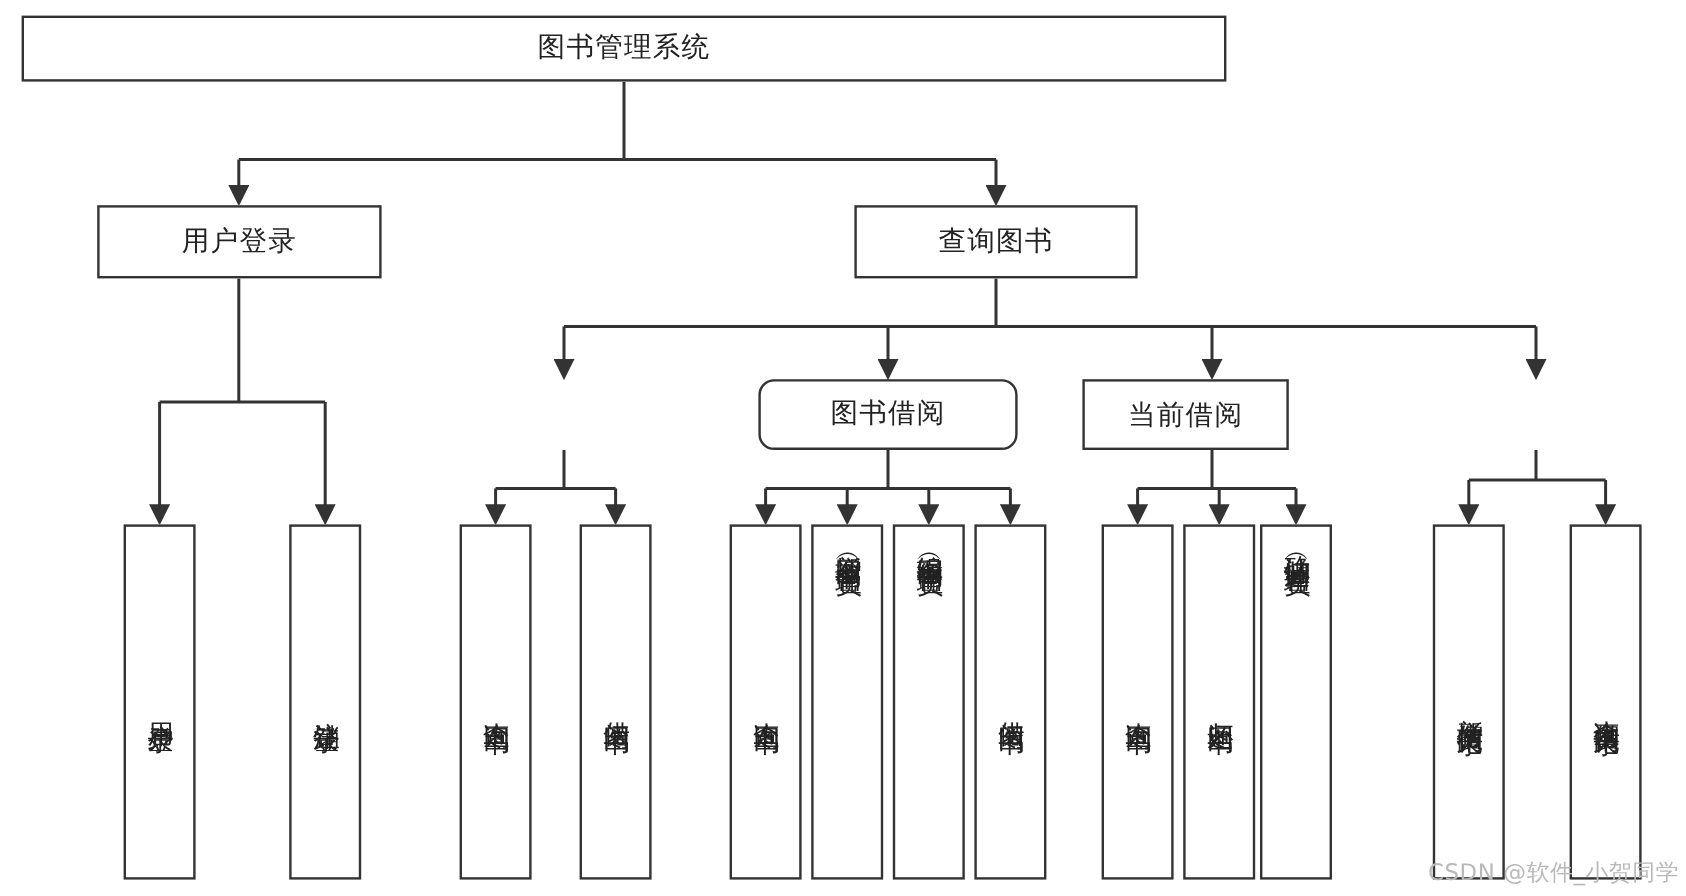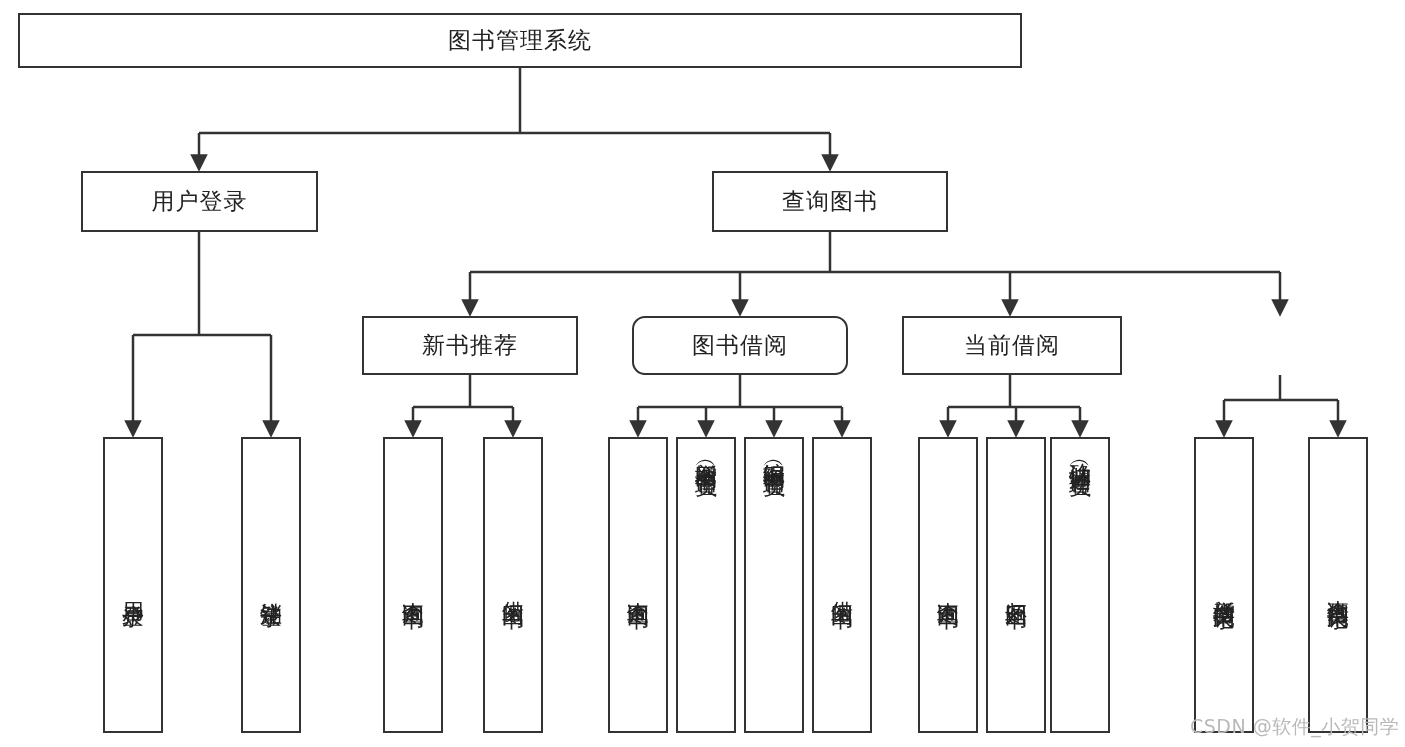--- a/index.html
+++ b/index.html
@@ -127,27 +127,24 @@
     <span>图书管理系统</span>
   </div>
 
   <div class="node h" style="left:81px; top:171px; width:237px; height:61px;">
     <span>用户登录</span>
   </div>
   <div class="node h" style="left:712px; top:171px; width:236px; height:61px;">
     <span>查询图书</span>
   </div>
 
-  <div class="node h" style="left:362px; top:316px; width:216px; height:59px;">
-    <span>新书推荐</span>
-  </div>
   <div class="node h" style="left:632px; top:316px; width:216px; height:59px;border-radius:13px;">
     <span>图书借阅</span>
   </div>
-  <div class="node h" style="left:902px; top:316px; width:220px; height:59px;font-family:Liberation Serif, serif;">
+  <div class="node h" style="left:902px; top:316px; width:172px; height:59px;font-family:Liberation Serif, serif;">
     <span>当前借阅</span>
   </div>
 
   <div class="node v" style="left:103px; top:437px; width:60px; height:296px; align-items:center;">
     <span class="vtext">用户登录</span>
   </div>
   <div class="node v" style="left:241px; top:437px; width:60px; height:296px; align-items:center;">
     <span class="vtext">注销登录</span>
   </div>
   <div class="node v" style="left:383px; top:437px; width:60px; height:296px; align-items:center;">

